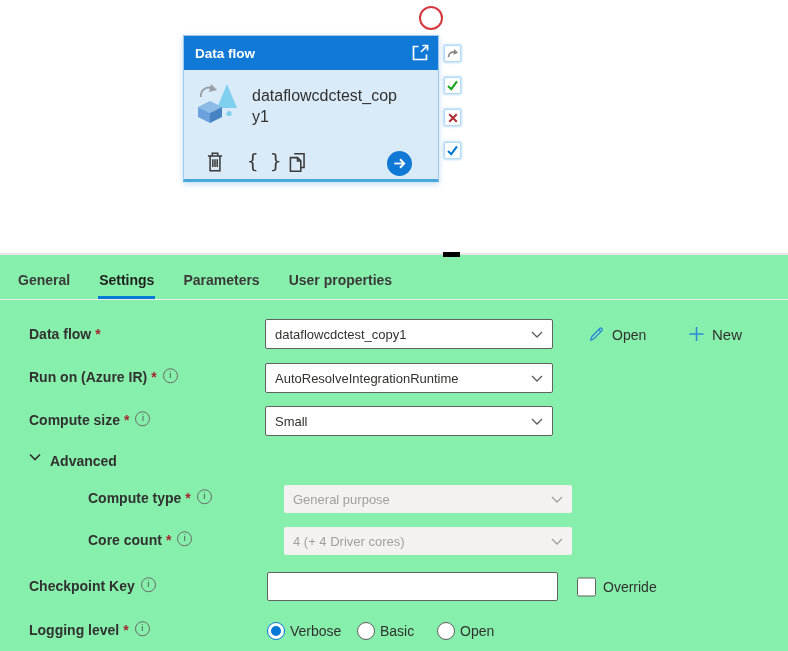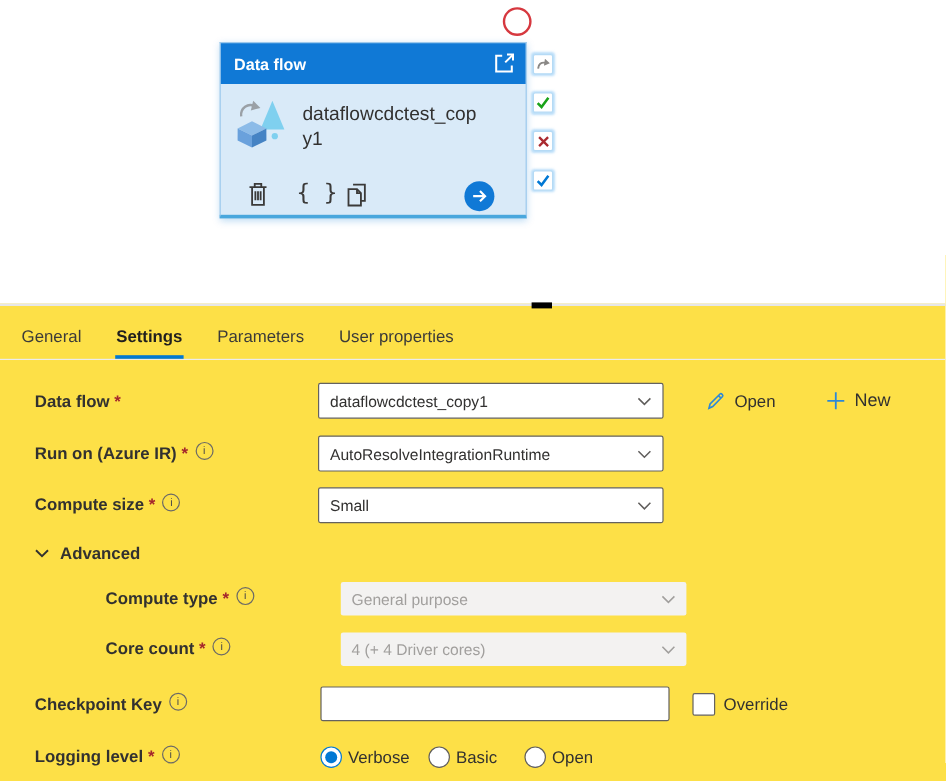--- a/index.html
+++ b/index.html
@@ -1,16 +1,16 @@
 <!DOCTYPE html>
 <html><head>
 <meta charset="utf-8">
 <style>
   html,body{margin:0;padding:0;background:#fff;}
-  .screen{position:relative;width:788px;height:651px;background:#fde047;overflow:hidden;
+  .screen{position:relative;width:788px;height:651px;background:#86efac;overflow:hidden;
           font-family:"Liberation Sans",sans-serif;color:#323130;}
 
   
   .canvas{position:absolute;left:0;top:0;width:788px;height:253px;background:#fff;}
   .connector-circle{position:absolute;left:419px;top:6px;width:20px;height:20px;
       border:2px solid #d6383f;border-radius:50%;background:transparent;}
   .card{position:absolute;left:183px;top:35px;width:256px;height:147px;box-sizing:border-box;
       border:1px solid #9dc9ec;border-bottom:3px solid #49a7dd;background:#d9eaf8;
       box-shadow:0 2px 6px rgba(0,120,212,.25);}
   .card-header{position:absolute;left:0;top:0;right:0;height:34px;background:#1079d6;
@@ -32,21 +32,21 @@
       box-shadow:0 0 2px 1px rgba(140,200,245,.6);}
 
   
   .divider{position:absolute;left:0;top:253px;width:788px;height:2px;background:#e7e7e7;}
   .divider-handle{position:absolute;left:443px;top:252px;width:17px;height:5px;background:#000;cursor:row-resize;}
 
   
   .tabbar{position:absolute;left:0;top:261px;width:788px;height:39px;box-sizing:border-box;
       border-bottom:1px solid #ececec;display:flex;align-items:stretch;padding-left:18px;}
   .tab{position:relative;display:flex;align-items:center;font-size:14px;color:#3b3a39;
-      margin-right:29px;cursor:pointer;}
+      margin-right:29px;cursor:pointer;font-weight:bold;}
   .tab.active{font-weight:700;color:#201f1e;}
   .tab.active::after{content:'';position:absolute;left:-1px;right:-1px;bottom:0;height:3px;background:#0078d4;}
 
   
   .form{position:absolute;left:0;top:300px;width:788px;bottom:0;}
   .frow{position:absolute;left:12px;width:698px;}
   .flabel{position:absolute;left:17px;top:50%;transform:translateY(-50%);font-size:14px;
       font-weight:600;color:#323130;white-space:nowrap;}
   .flabel.sub{left:37px;margin-left:39px;}
   .req{color:#a4262c;margin-left:4px;font-weight:600;}
@@ -59,21 +59,21 @@
   .select .chev{position:absolute;right:9px;top:50%;transform:translateY(-50%);}
   .select.disabled{left:272px;height:28px;border:none;background:#f3f2f1;color:#a19f9d;cursor:default;}
   .text-input{position:absolute;left:255px;width:291px;height:29px;box-sizing:border-box;
       border:1px solid #646260;border-radius:2px;font-size:13px;padding:0 8px;
       font-family:"Liberation Sans",sans-serif;color:#323130;outline:none;background:#fff;}
   .open-link{position:absolute;left:575px;top:50%;transform:translateY(-50%);display:flex;
       align-items:center;gap:6px;cursor:pointer;font-size:14px;color:#323130;}
   .new-link{position:absolute;left:676px;top:50%;transform:translateY(-50%);display:flex;
       align-items:center;gap:7px;cursor:pointer;font-size:15px;color:#323130;}
   .adv-toggle{position:absolute;left:17px;top:50%;transform:translateY(-50%);display:flex;
-      align-items:center;gap:9px;cursor:pointer;}
+      align-items:flex-start;gap:9px;cursor:pointer;}
   .adv-label{font-size:14px;font-weight:700;color:#323130;}
   .checkbox{position:absolute;left:565px;top:50%;transform:translateY(-50%);width:19px;height:19px;
       box-sizing:border-box;border:1px solid #646260;border-radius:2px;background:#fff;cursor:pointer;}
   .cb-label{position:absolute;left:591px;top:50%;transform:translateY(-50%);font-size:14px;color:#323130;}
   .radio-opt{position:absolute;top:50%;transform:translateY(-50%);display:flex;align-items:center;
       gap:5px;cursor:pointer;}
   .radio{width:18px;height:18px;box-sizing:border-box;border:1px solid #605e5c;border-radius:50%;
       background:#fff;display:flex;align-items:center;justify-content:center;}
   .radio.checked{border:1px solid #0078d4;}
   .radio.checked::after{content:'';width:10px;height:10px;border-radius:50%;background:#0078d4;}

